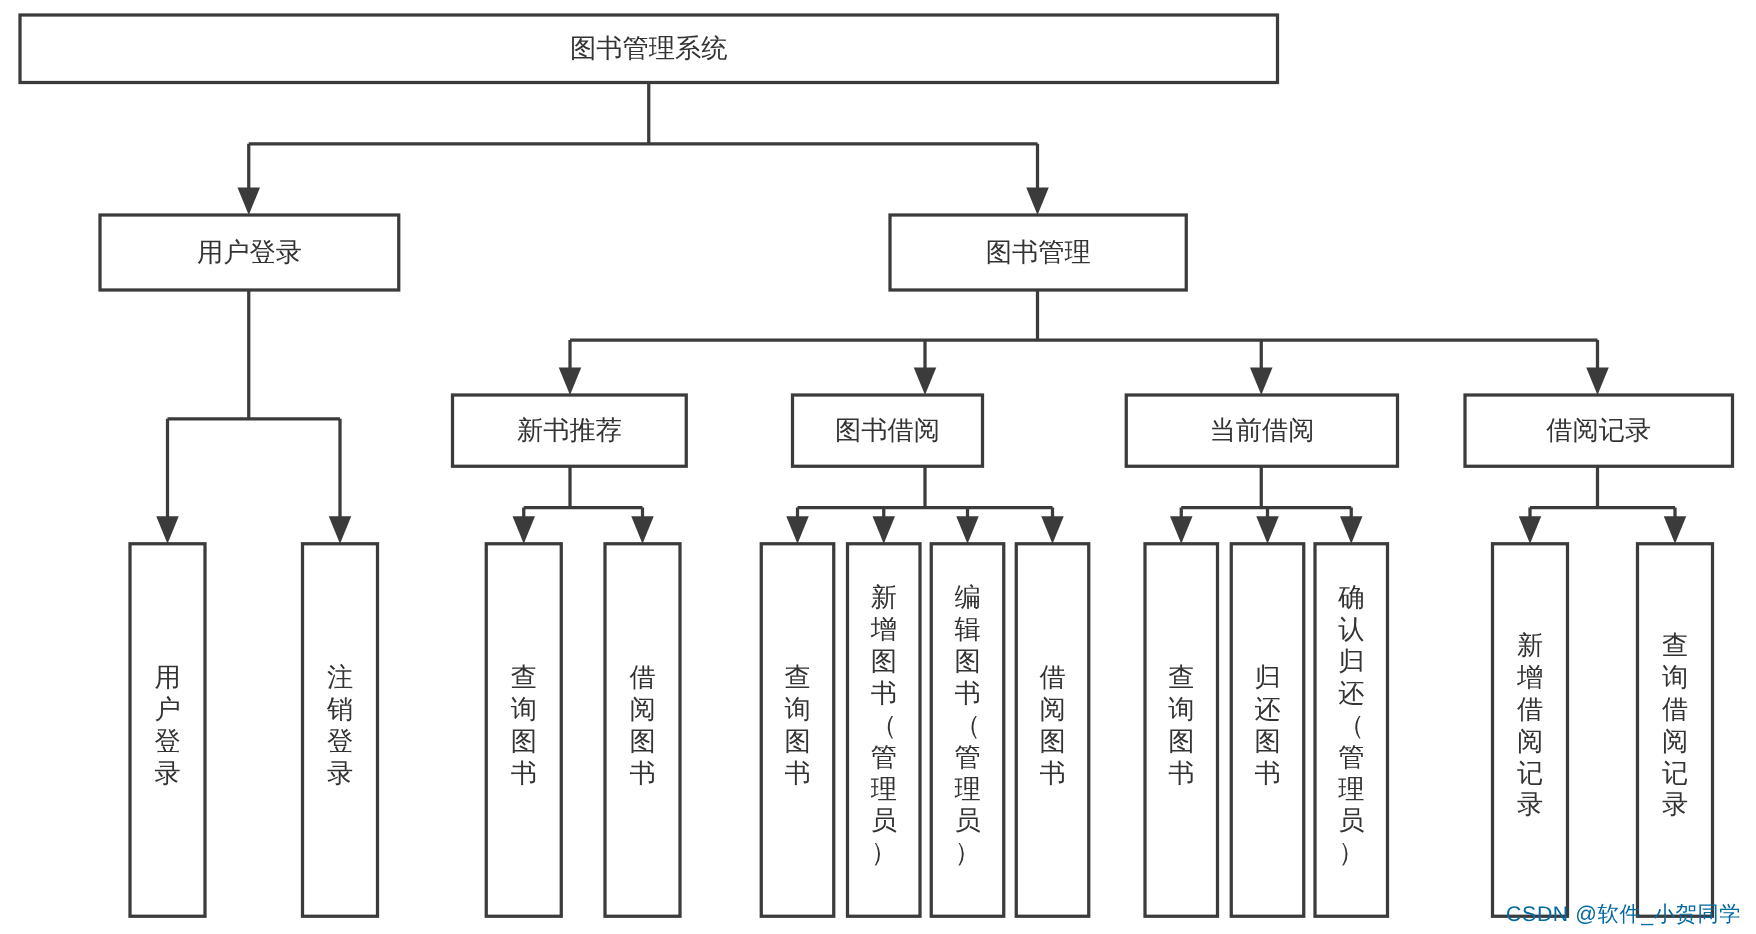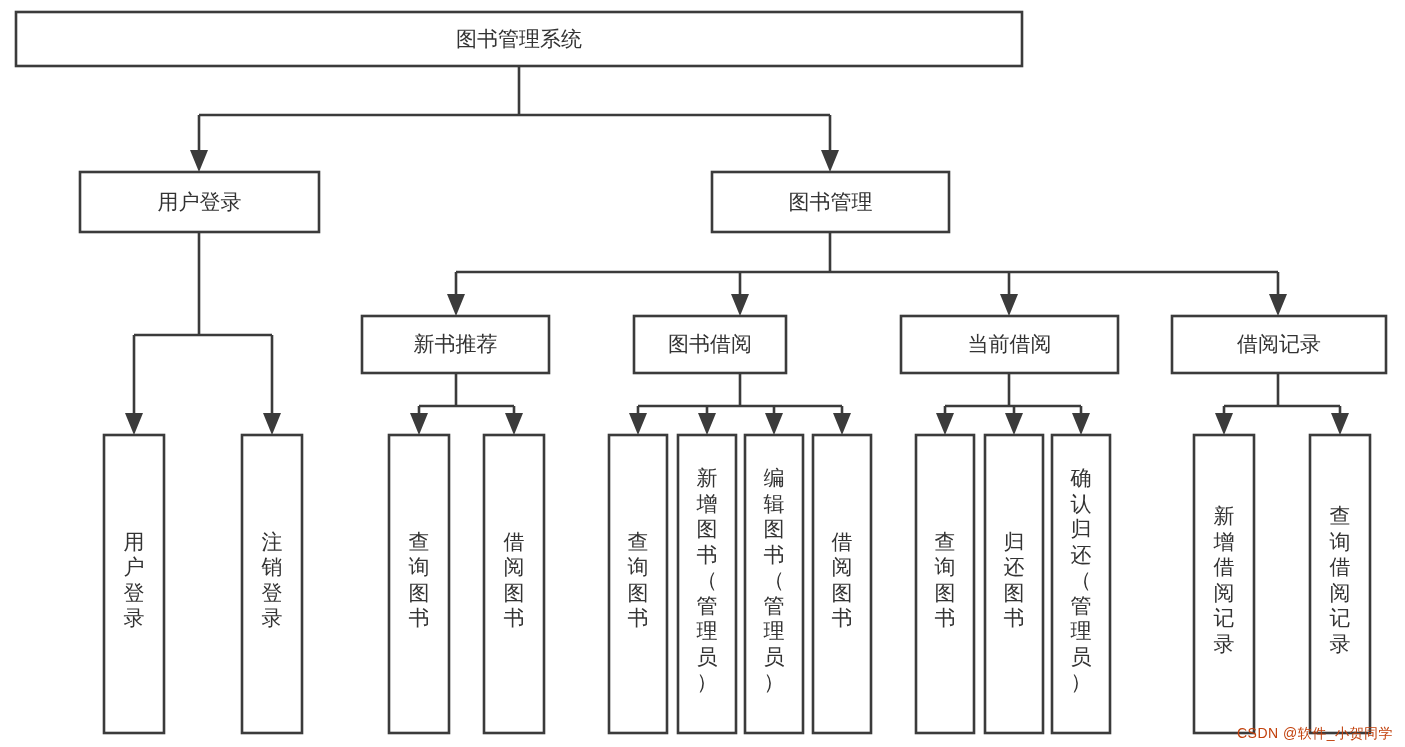--- a/index.html
+++ b/index.html
@@ -53,22 +53,22 @@
     fill: #333333;
     font-family: "Liberation Sans", "DejaVu Sans", sans-serif;
     font-size: 21px;
     text-anchor: middle;
   }
   .watermark {
     position: absolute;
     right: 12px;
     bottom: 4px;
     font-family: "Liberation Sans", "DejaVu Sans", sans-serif;
-    font-size: 14px;
-    color: #c2410c;
+    font-size: 17px;
+    color: #0369a1;
     letter-spacing: 0.5px;
     user-select: none;
     pointer-events: none;
     margin-left: 40px;
   }
 </style>
 </head>
 <body>
 
 <div id="diagram-root">

